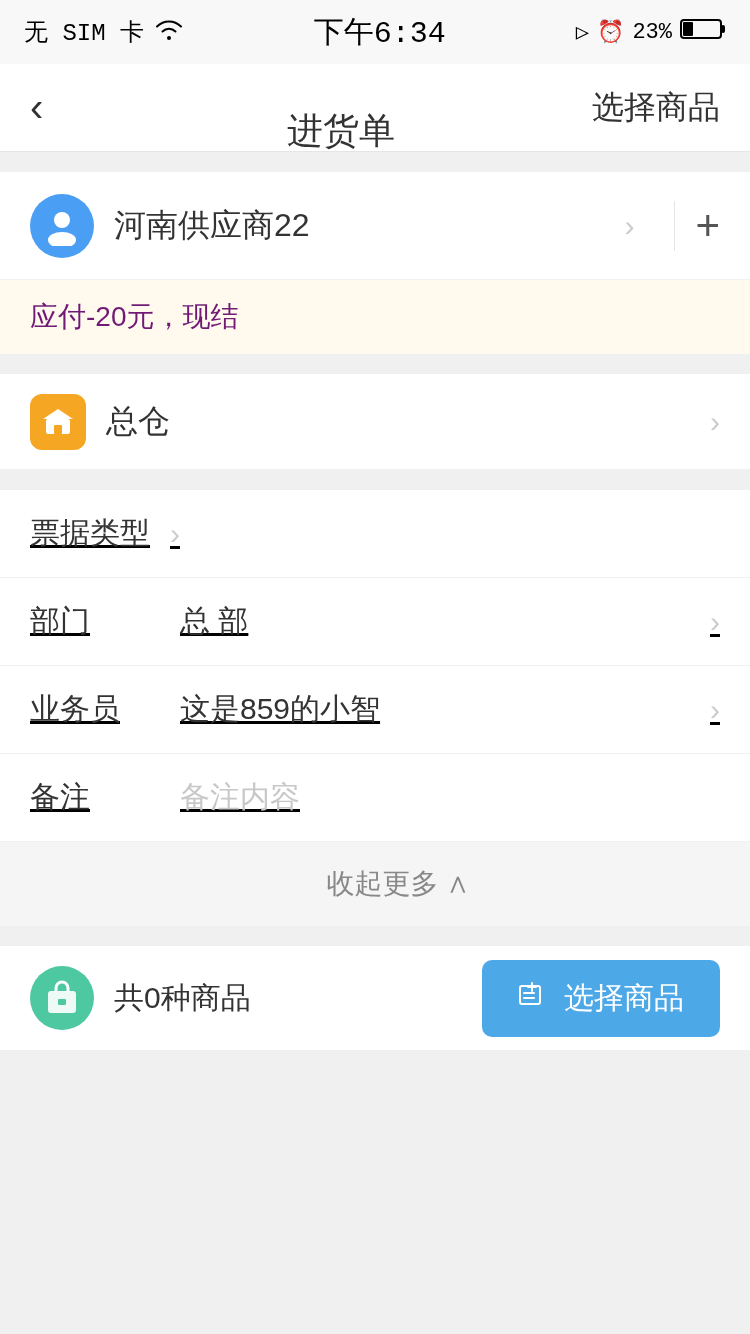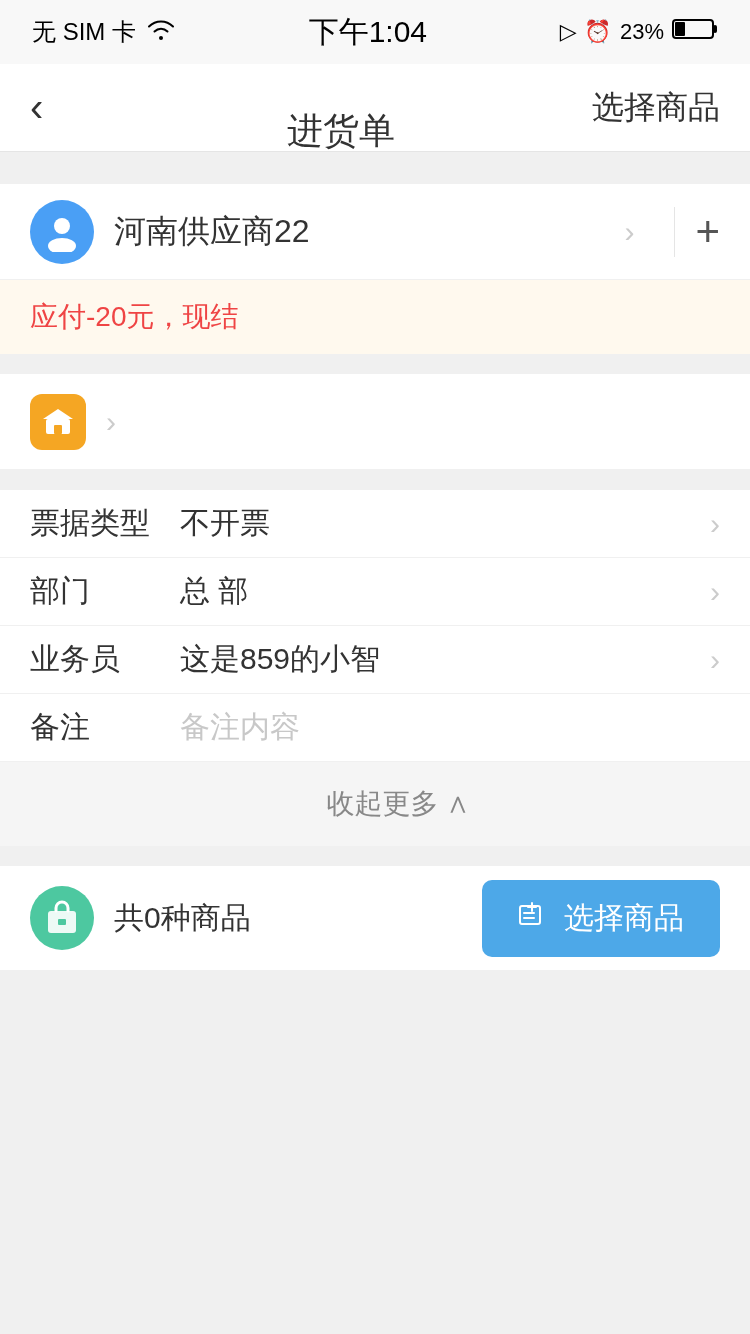--- a/index.html
+++ b/index.html
@@ -13,23 +13,24 @@
     }
 
     
     .status-bar {
       width: 750px;
       height: 64px;
       background: #f8f8f8;
       display: flex;
       align-items: center;
       justify-content: space-between;
-      padding: 0 32px;
+      padding: 0 24px;
       font-size: 24px;
       color: #000;
+      font-family: Liberation Mono, monospace;
     }
     .status-left { display: flex; align-items: center; gap: 10px; }
     .status-center { font-size: 30px; font-weight: 500; }
     .status-right { display: flex; align-items: center; gap: 8px; font-size: 22px; }
 
     
     .nav-bar {
       width: 750px;
       height: 88px;
       background: #fff;
@@ -67,24 +68,23 @@
     .card {
       background: #fff;
       margin-bottom: 0;
     }
 
     
     .supplier-row {
       display: flex;
       align-items: center;
       padding: 0 30px;
-      height: 96px;
+      height: 108px;
       background: #fff;
       border-bottom: 1px solid #f0f0f0;
-      margin-top: 12px;
     }
     .supplier-avatar {
       width: 64px;
       height: 64px;
       border-radius: 50%;
       background: #4a9ff5;
       display: flex;
       align-items: center;
       justify-content: center;
       margin-right: 20px;
@@ -112,21 +112,21 @@
       height: 50px;
       background: #e5e5e5;
       margin: 0 20px 0 10px;
     }
 
     
     .notice-banner {
       background: #fff9ee;
       padding: 18px 30px;
       font-size: 28px;
-      color: #ef4444;
+      color: #701a75;
     }
 
     
     .row-item {
       display: flex;
       align-items: center;
       padding: 0 30px;
       height: 96px;
       background: #fff;
       border-bottom: 1px solid #f0f0f0;
@@ -152,23 +152,24 @@
     .row-chevron {
       color: #ccc;
       font-size: 30px;
     }
 
     
     .form-row {
       display: flex;
       align-items: center;
       padding: 0 30px;
-      height: 68px;
+      height: 88px;
       background: #fff;
       border-bottom: 1px solid #f0f0f0;
+      text-decoration: underline;
     }
     .form-key {
       font-size: 30px;
       color: #333;
       width: 140px;
       flex-shrink: 0;
     }
     .form-value {
       flex: 1;
       font-size: 30px;
@@ -245,21 +246,21 @@
   <div class="status-left">
     <span>无 SIM 卡</span>
     <span class="wifi-icon">
       <svg width="30" height="22" viewBox="0 0 30 22" fill="none">
         <path d="M15 18a2 2 0 1 1 0 4 2 2 0 0 1 0-4z" fill="#000"></path>
         <path d="M8.5 13.5C10.3 11.7 12.5 10.7 15 10.7s4.7 1 6.5 2.8" stroke="#000" stroke-width="2" fill="none" stroke-linecap="round"></path>
         <path d="M3 8.5C6.3 5.3 10.4 3.5 15 3.5s8.7 1.8 12 5" stroke="#000" stroke-width="2" fill="none" stroke-linecap="round"></path>
       </svg>
     </span>
   </div>
-  <div class="status-center">下午1:04</div>
+  <div class="status-center">下午6:34</div>
   <div class="status-right">
     <span>▷</span>
     <span>⏰</span>
     <span>23%</span>
     <span>
       <svg width="46" height="22" viewBox="0 0 46 22">
         <rect x="1" y="2" width="40" height="18" rx="3" stroke="#000" stroke-width="2" fill="none"></rect>
         <rect x="3" y="4" width="10" height="14" rx="1" fill="#000"></rect>
         <rect x="41" y="7" width="4" height="8" rx="2" fill="#000"></rect>
       </svg>
@@ -298,31 +299,31 @@
 
 <div class="card">
   <div class="row-item">
     <div class="row-icon">
       <svg viewBox="0 0 34 34" fill="none">
         <rect x="5" y="14" width="24" height="15" rx="2" fill="#fff"></rect>
         <polygon points="17,4 2,14 32,14" fill="#fff"></polygon>
         <rect x="13" y="20" width="8" height="9" rx="1" fill="#f5a623"></rect>
       </svg>
     </div>
+    <span class="row-label">总仓</span>
     <span class="row-chevron">›</span>
   </div>
 </div>
 
 <div class="section-gap"></div>
 
 <div class="card">
 
   <div class="form-row">
     <span class="form-key">票据类型</span>
-    <span class="form-value">不开票</span>
     <span class="form-chevron">›</span>
   </div>
 
   <div class="form-row">
     <span class="form-key">部门</span>
     <span class="form-value">总 部</span>
     <span class="form-chevron">›</span>
   </div>
 
   <div class="form-row">

